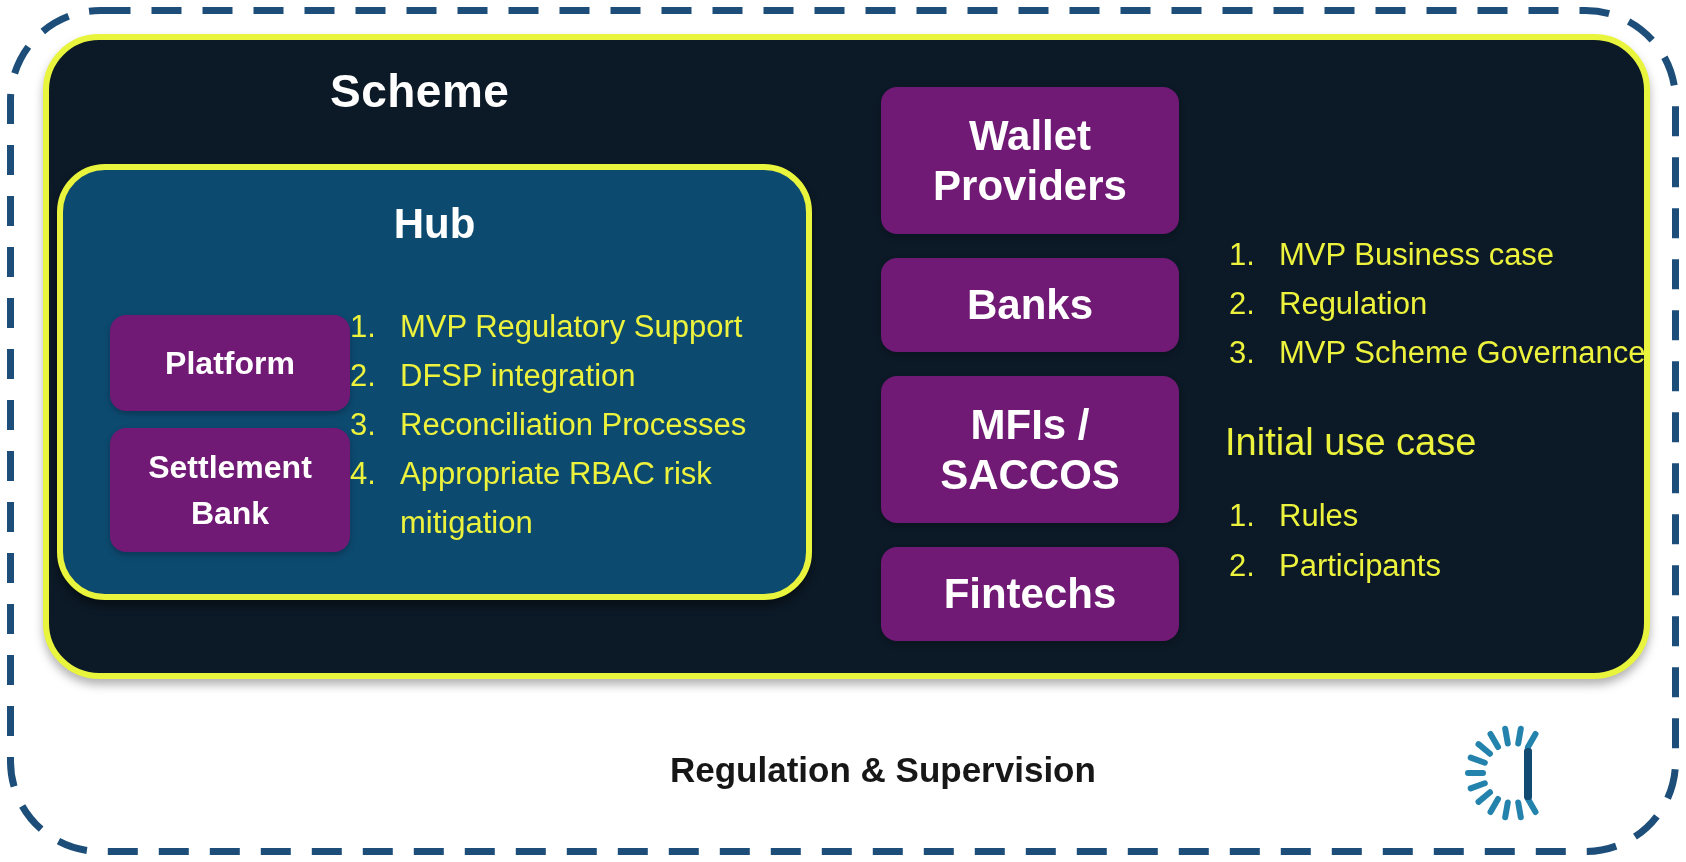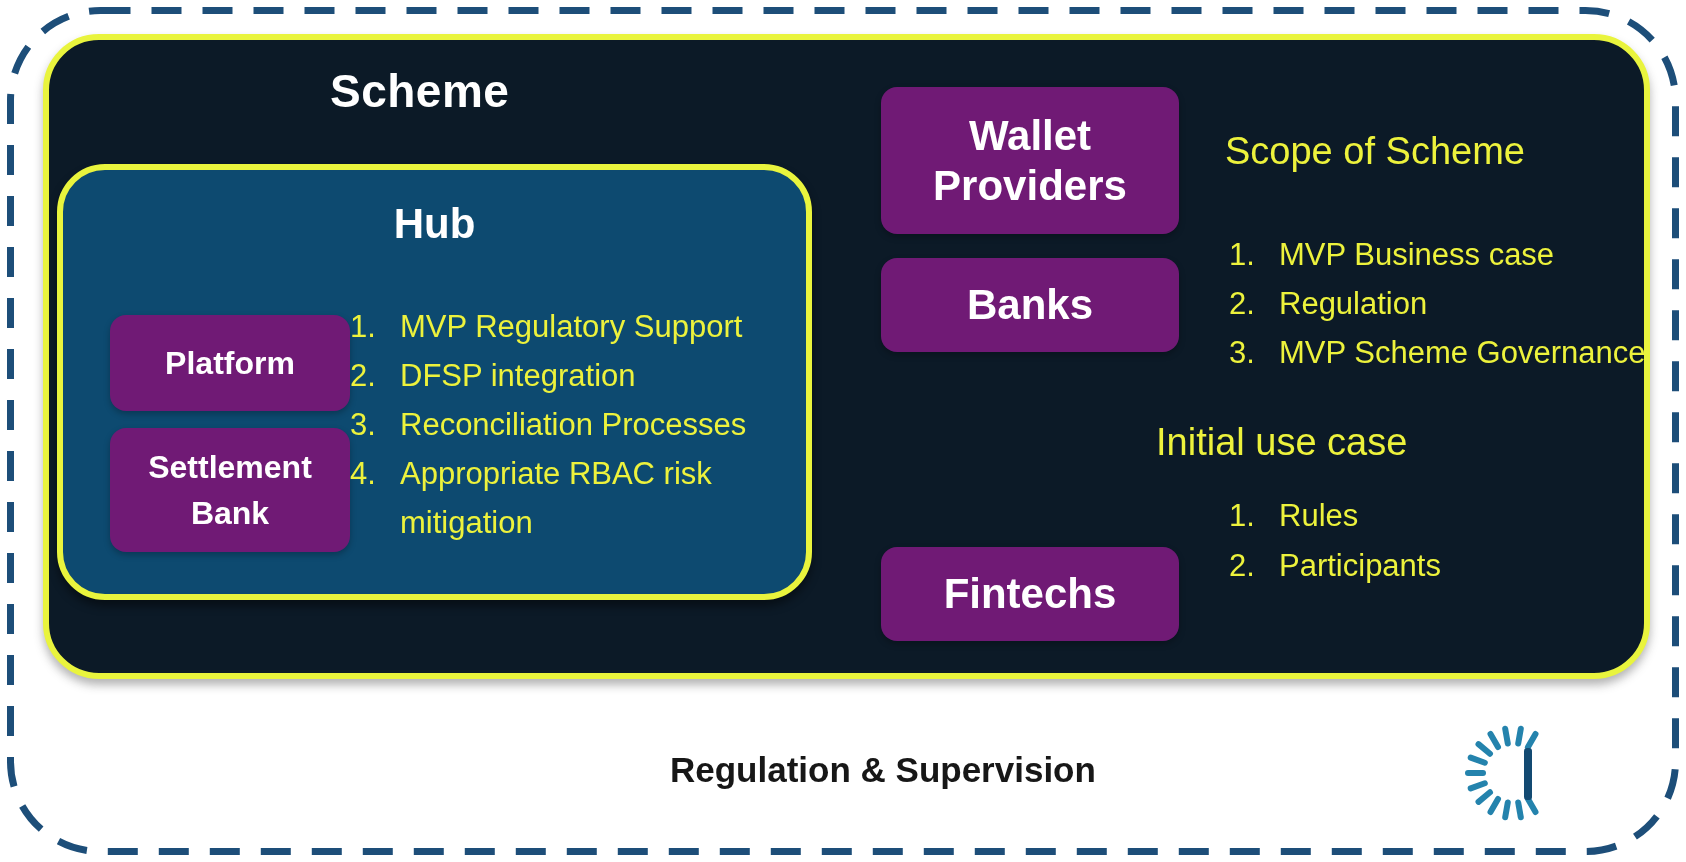--- a/index.html
+++ b/index.html
@@ -42,21 +42,21 @@
   ol.ylist{list-style:none;counter-reset:n;margin:12px;padding:0;color:#edf23c;}
   ol.ylist li{counter-increment:n;padding-left:50px;}
   ol.ylist li::before{content:counter(n) ".";display:inline-block;width:50px;margin-left:-50px;}
 
   .hub-list{left:338px;top:290px;width:440px;font-size:31px;line-height:49px;}
   .scope-list{left:1217px;top:218px;width:430px;font-size:31px;line-height:49px;}
   .usecase-list{left:1217px;top:479px;width:430px;font-size:31px;line-height:50px;}
 
   .y-heading{color:#edf23c;font-size:38px;font-weight:400;}
   .scope-title{left:1225px;top:130px;}
-  .usecase-title{left:1156px;top:421px;}
+  .usecase-title{left:1225px;top:421px;}
 
   .footer-note{left:142px;top:722px;font-size:29px;color:#1c2531;}
   .footer-title{left:670px;top:750px;font-size:35px;font-weight:bold;color:#171717;}
 
   .timer{left:1448px;top:708px;width:130px;height:130px;}
 </style>
 </head>
 <body>
 
 <div class="canvas">
@@ -84,25 +84,27 @@
     <li>Reconciliation Processes</li>
     <li>Appropriate RBAC risk mitigation</li>
   </ol>
 
   <div class="abs node-btn participant p-wallet">
     <span>Wallet Providers</span>
   </div>
   <div class="abs node-btn participant p-banks">
     <span>Banks</span>
   </div>
+  <div class="abs node-btn participant p-mfis">
+    <span>MFIs / SACCOS</span>
+  </div>
   <div class="abs node-btn participant p-fintechs">
     <span>Fintechs</span>
   </div>
 
-  <div class="abs y-heading scope-title">Scope of Scheme</div>
   <ol class="abs ylist scope-list">
     <li>MVP Business case</li>
     <li>Regulation</li>
     <li>MVP Scheme Governance</li>
   </ol>
 
   <div class="abs y-heading usecase-title">Initial use case</div>
   <ol class="abs ylist usecase-list">
     <li>Rules</li>
     <li>Participants</li>

